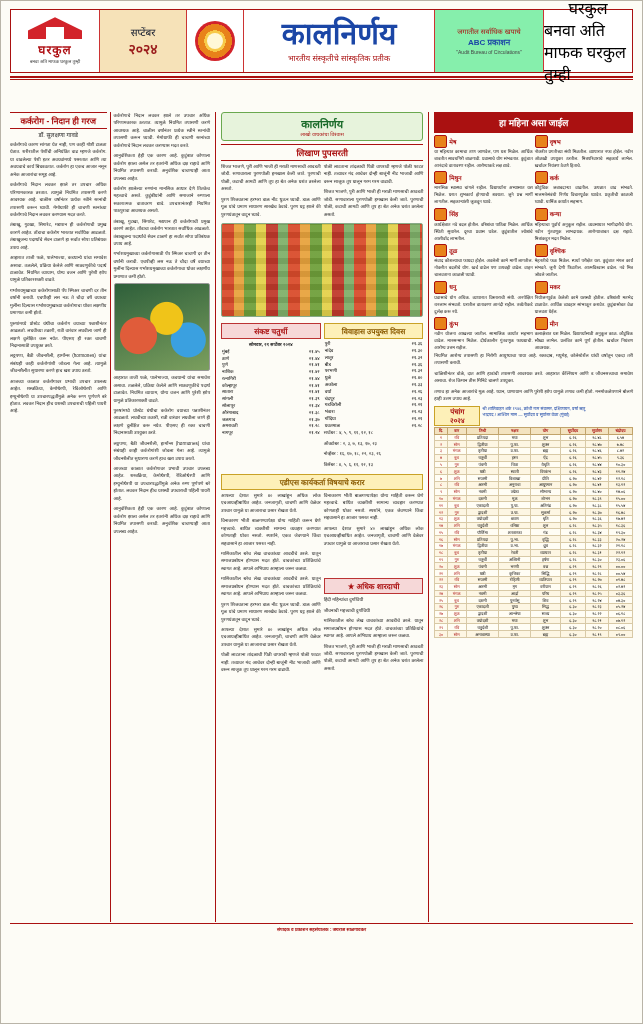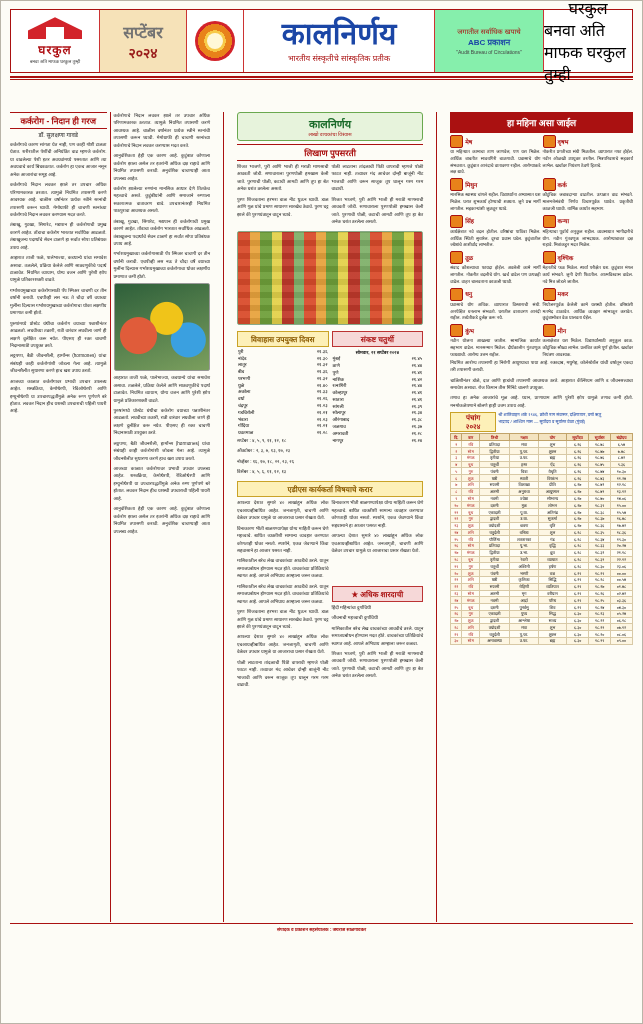--- a/index.html
+++ b/index.html
@@ -10,37 +10,37 @@
     border:1px solid #b9b4a8;overflow:hidden;
   }
   
   .masthead{display:flex;align-items:stretch;height:62px;border:1px solid #a11;background:#fff;}
   .mh-logo{width:88px;background:#fff;border-right:1px solid #c33;display:flex;flex-direction:column;align-items:center;justify-content:center;}
   .mh-logo .roof{width:54px;height:22px;background:#d2232a;clip-path:polygon(50% 0,100% 60%,100% 100%,0 100%,0 60%);position:relative;}
   .mh-logo .roof:after{content:"";position:absolute;left:18px;top:10px;width:18px;height:12px;background:#fff;}
   .mh-logo .lname{font-size:12px;font-weight:bold;color:#b01216;margin-top:2px;letter-spacing:1px;}
   .mh-logo .ltag{font-size:4.5px;color:#333;margin-top:1px;text-align:center;line-height:1.2;}
   .mh-month{width:86px;background:#f6e2b8;display:flex;flex-direction:column;align-items:center;justify-content:center;border-right:1px solid #c33;}
-  .mh-month .m{font-size:16px;font-weight:bold;color:#737373;}
+  .mh-month .m{font-size:10px;font-weight:normal;color:#0f172a;}
   .mh-month .y{font-size:14px;font-weight:bold;color:#9a1b1b;}
   .mh-sun{width:56px;background:#fff;display:flex;align-items:center;justify-content:center;border-right:1px solid #c33;}
   .sun{width:40px;height:40px;border-radius:50%;background:radial-gradient(circle at 50% 50%,#f7c948 0 38%,#e8821a 38% 60%,#d2232a 60% 100%);position:relative;}
   .sun:after{content:"";position:absolute;inset:12px;border-radius:50%;background:#fff8d8;}
   .mh-title{flex:1;background:#fff;display:flex;flex-direction:column;align-items:center;justify-content:center;border-right:1px solid #c33;}
   .mh-title .big{font-size:30px;font-weight:bold;color:#1b46a6;letter-spacing:0px;line-height:1;}
   .mh-title .sub{font-size:8px;color:#a11;margin-top:3px;}
   .mh-abc{width:104px;background:#86efac;display:flex;flex-direction:column;align-items:center;justify-content:center;border-right:1px solid #c33;padding:0 2px;}
   .mh-abc .l1{font-size:7px;color:#a11;line-height:1.35;text-align:center;}
   .mh-abc .l2{font-size:8px;font-weight:bold;color:#1b46a6;}
   .mh-abc .l3{font-size:5px;color:#444;margin-top:2px;text-align:center;}
   .mh-logo2{width:88px;background:#fff;display:flex;flex-direction:column;align-items:center;justify-content:center;}
   .hrule{height:2px;background:#a11;margin:3px 0 0;}
   .hrule2{height:1px;background:#a11;margin:1px 0 3px;}
   
-  .body{display:flex;gap:13px;height:810px;margin-top:32px;}
+  .body{display:flex;gap:5px;height:810px;margin-top:32px;}
   .col{box-sizing:border-box;}
   .c1{width:200px;display:flex;gap:3px;}
   .c1 .sub{width:98.5px;}
   .c2{width:212px;}
   .c3{width:208px;}
   .vline{width:1px;background:#a11;}
   
   .hdr{font-size:8.5px;font-weight:bold;color:#a11;text-align:center;padding:2px 1px;border-top:1px solid #a11;border-bottom:1px solid #a11;margin-bottom:2px;}
   .byline{font-size:6px;text-align:center;color:#222;margin-bottom:2px;}
   .txt{font-size:4.6px;line-height:1.62;text-align:justify;color:#1a1a1a;word-spacing:0px;}
@@ -179,20 +179,80 @@
         </div>
         <div class="txt">
           <p>पोळी लाटताना तांदळाची पिठी वापरावी म्हणजे पोळी फाटत नाही. तव्यावर मंद आचेवर दोन्ही बाजूंनी नीट भाजावी आणि वरून साजूक तूप घालून गरम गरम वाढावी.</p>
           <p>शिजत भाजणे, पुरी आणि भाजी ही मराठी माणसाची आवडती जोडी. सणावाराला पुरणपोळी हमखास केली जाते. पुरणाची पोळी, कटाची आमटी आणि तूप हा बेत अनेक घरांत ठरलेला असतो.</p>
         </div>
       </div>
       <div class="veg"></div>
 
       <div class="two">
         <div>
+          <div class="pink-bar">संकष्ट चतुर्थी</div>
+          <div class="txt" style="text-align:center;font-weight:bold;">सोमवार, २१ सप्टेंबर २०२४</div>
+          <table class="tbl">
+            <tbody id="moon-left">
+                <tr>
+                  <td>मुंबई</td>
+                  <td class="r">२१.४५</td>
+                </tr>
+                <tr>
+                  <td>ठाणे</td>
+                  <td class="r">२१.४४</td>
+                </tr>
+                <tr>
+                  <td>पुणे</td>
+                  <td class="r">२१.४१</td>
+                </tr>
+                <tr>
+                  <td>नाशिक</td>
+                  <td class="r">२१.४२</td>
+                </tr>
+                <tr>
+                  <td>रत्नागिरी</td>
+                  <td class="r">२१.४४</td>
+                </tr>
+                <tr>
+                  <td>कोल्हापूर</td>
+                  <td class="r">२१.४१</td>
+                </tr>
+                <tr>
+                  <td>सातारा</td>
+                  <td class="r">२१.४१</td>
+                </tr>
+                <tr>
+                  <td>सांगली</td>
+                  <td class="r">२१.३९</td>
+                </tr>
+                <tr>
+                  <td>सोलापूर</td>
+                  <td class="r">२१.३४</td>
+                </tr>
+                <tr>
+                  <td>औरंगाबाद</td>
+                  <td class="r">२१.३८</td>
+                </tr>
+                <tr>
+                  <td>जळगाव</td>
+                  <td class="r">२१.३७</td>
+                </tr>
+                <tr>
+                  <td>अमरावती</td>
+                  <td class="r">२१.२८</td>
+                </tr>
+                <tr>
+                  <td>नागपूर</td>
+                  <td class="r">२१.२४</td>
+                </tr>
+              </tbody>
+          </table>
+        </div>
+        <div>
           <div class="yellow-bar">विवाहास उपयुक्त दिवस</div>
           <table class="tbl">
             <tbody id="moon-right">
                 <tr>
                   <td>पुरी</td>
                   <td class="r">२१.३६</td>
                 </tr>
                 <tr>
                   <td>नांदेड</td>
                   <td class="r">२१.३०</td>
@@ -242,80 +302,20 @@
                   <td class="r">२१.२८</td>
                 </tr>
               </tbody>
           </table>
           <div class="txt">
             <p>सप्टेंबर : ४, ५, ९, ११, १२, १८</p>
             <p>ऑक्टोबर : २, ३, ७, १३, १७, २३</p>
             <p>नोव्हेंबर : १६, १७, १८, २२, २३, २६</p>
             <p>डिसेंबर : ४, ५, ६, ११, १२, १३</p>
           </div>
-        </div>
-        <div>
-          <div class="pink-bar">संकष्ट चतुर्थी</div>
-          <div class="txt" style="text-align:center;font-weight:bold;">सोमवार, २१ सप्टेंबर २०२४</div>
-          <table class="tbl">
-            <tbody id="moon-left">
-                <tr>
-                  <td>मुंबई</td>
-                  <td class="r">२१.४५</td>
-                </tr>
-                <tr>
-                  <td>ठाणे</td>
-                  <td class="r">२१.४४</td>
-                </tr>
-                <tr>
-                  <td>पुणे</td>
-                  <td class="r">२१.४१</td>
-                </tr>
-                <tr>
-                  <td>नाशिक</td>
-                  <td class="r">२१.४२</td>
-                </tr>
-                <tr>
-                  <td>रत्नागिरी</td>
-                  <td class="r">२१.४४</td>
-                </tr>
-                <tr>
-                  <td>कोल्हापूर</td>
-                  <td class="r">२१.४१</td>
-                </tr>
-                <tr>
-                  <td>सातारा</td>
-                  <td class="r">२१.४१</td>
-                </tr>
-                <tr>
-                  <td>सांगली</td>
-                  <td class="r">२१.३९</td>
-                </tr>
-                <tr>
-                  <td>सोलापूर</td>
-                  <td class="r">२१.३४</td>
-                </tr>
-                <tr>
-                  <td>औरंगाबाद</td>
-                  <td class="r">२१.३८</td>
-                </tr>
-                <tr>
-                  <td>जळगाव</td>
-                  <td class="r">२१.३७</td>
-                </tr>
-                <tr>
-                  <td>अमरावती</td>
-                  <td class="r">२१.२८</td>
-                </tr>
-                <tr>
-                  <td>नागपूर</td>
-                  <td class="r">२१.२४</td>
-                </tr>
-              </tbody>
-          </table>
         </div>
       </div>
 
       <div class="yellow-bar">एडीएस कार्यकर्ता विषयाचे करार</div>
       <div class="two">
         <div class="txt">
           <p>आपल्या देशात सुमारे ४० लाखांहून अधिक लोक एचआयव्हीबाधित आहेत. जनजागृती, चाचणी आणि वेळेवर उपचार यामुळे या आजाराचा प्रसार रोखता येतो.</p>
           <p>विनाकारण भीती बाळगण्यापेक्षा योग्य माहिती करून घेणे महत्त्वाचे. बाधित व्यक्तीशी सामान्य व्यवहार करण्यात कोणताही धोका नसतो. स्पर्शाने, एकत्र जेवण्याने किंवा सहवासाने हा आजार पसरत नाही.</p>
           <p>मासिकातील बरेच लेख वाचकांच्या आवडीचे ठरले. यातून समाजप्रबोधन होण्यास मदत होते. वाचकांच्या प्रतिक्रियांचे स्वागत आहे. आपले अभिप्राय आम्हाला जरूर कळवा.</p>
         </div>

